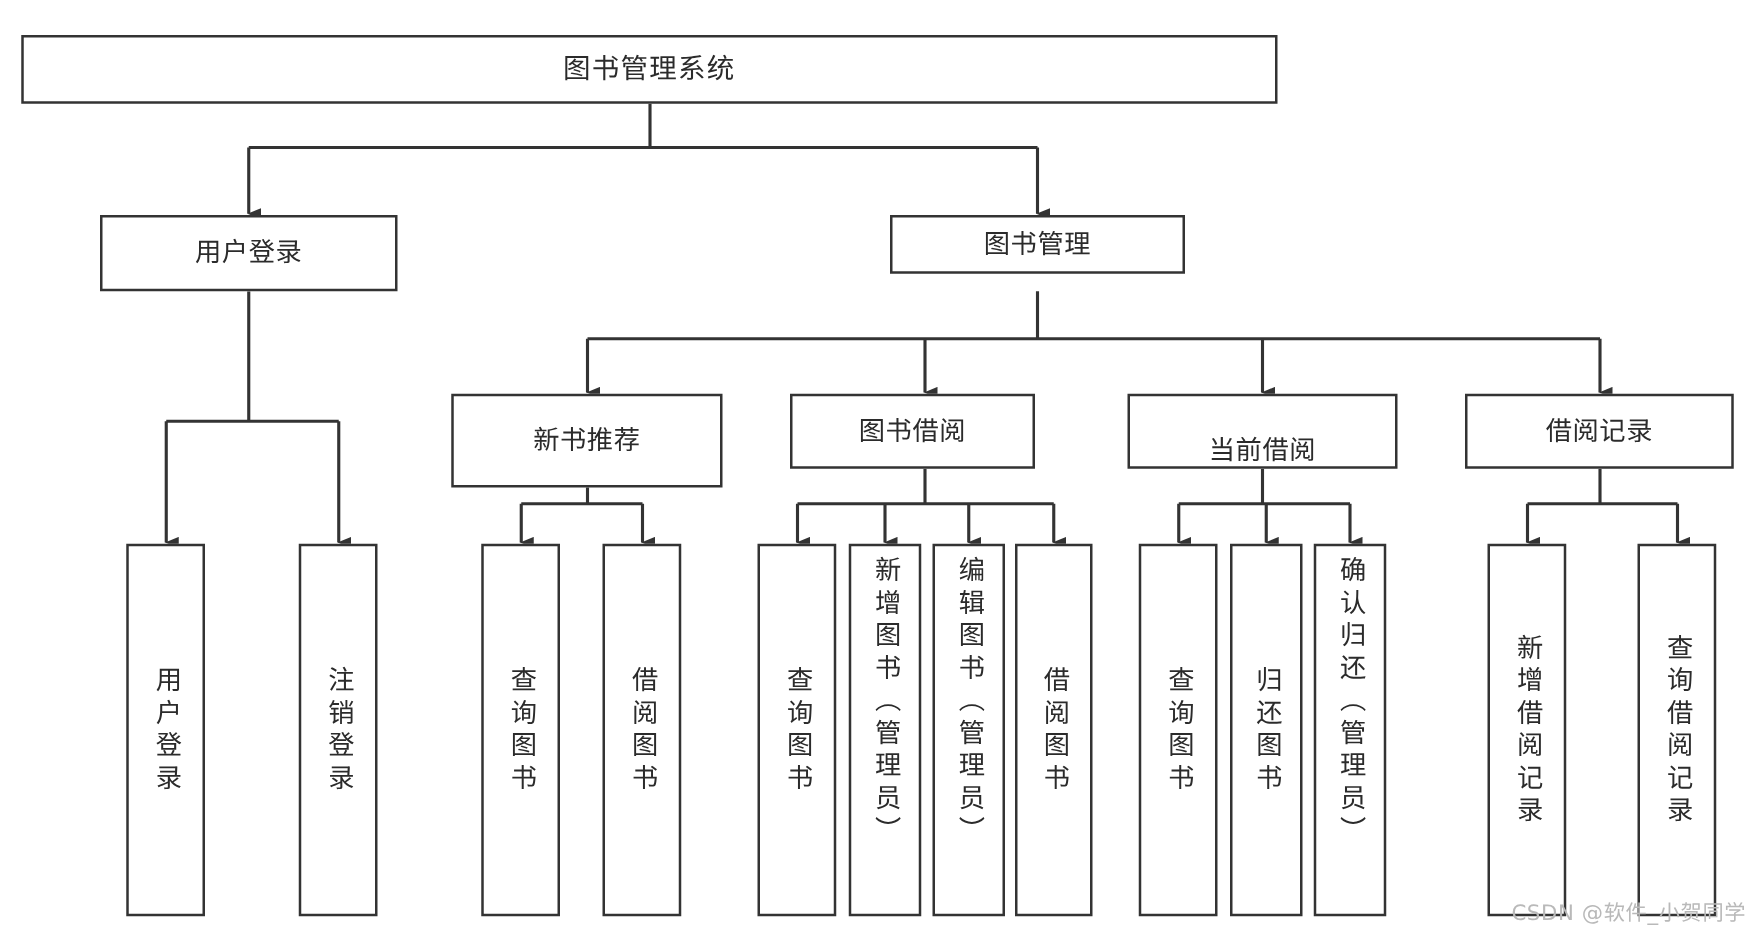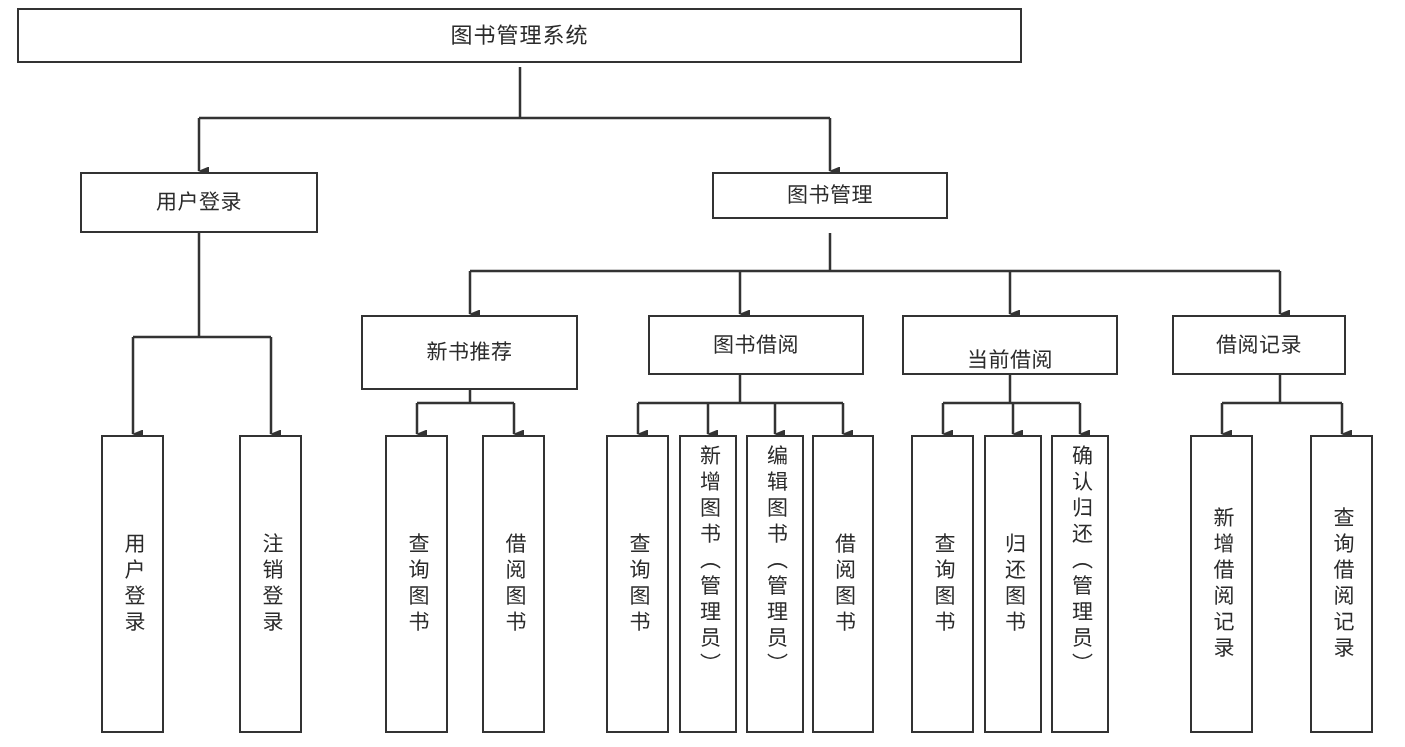--- a/index.html
+++ b/index.html
@@ -122,39 +122,39 @@
         <path d="M 1013 403 L 1013 434" marker-end="url(#arrowhead)"></path>
         <path d="M 1080 403 L 1080 434" marker-end="url(#arrowhead)"></path>
         <path d="M 1280 375 L 1280 403"></path>
         <path d="M 1222 403 L 1342 403"></path>
         <path d="M 1222 403 L 1222 434" marker-end="url(#arrowhead)"></path>
         <path d="M 1342 403 L 1342 434" marker-end="url(#arrowhead)"></path>
       </g>
   </svg>
 
   <div id="node-layer">
-      <div class="node horiz root" style="left: 17px; top: 8px; width: 1005px; height: 55px;">
+      <div class="node horiz root" style="left: 17px; top: 28px; width: 1005px; height: 55px;">
         <span class="label">图书管理系统</span>
       </div>
       <div class="node horiz" style="left: 80px; top: 172px; width: 238px; height: 61px;">
         <span class="label">用户登录</span>
       </div>
       <div class="node horiz" style="left: 712px; top: 172px; width: 236px; height: 47px;">
         <span class="label">图书管理</span>
       </div>
       <div class="node horiz" style="left: 361px; top: 315px; width: 217px; height: 75px;">
         <span class="label">新书推荐</span>
       </div>
-      <div class="node horiz" style="left: 648px; top: 315px; width: 216px; height: 60px;">
+      <div class="node horiz" style="left: 632px; top: 315px; width: 196px; height: 60px;">
         <span class="label">图书借阅</span>
       </div>
       <div class="node horiz" style="left: 902px; top: 315px; width: 216px; height: 60px; align-items: flex-end;">
         <span class="label">当前借阅</span>
       </div>
-      <div class="node horiz" style="left: 1172px; top: 315px; width: 174px; height: 60px;">
+      <div class="node horiz" style="left: 1172px; top: 315px; width: 215px; height: 60px;">
         <span class="label">借阅记录</span>
       </div>
       <div class="node vert" style="left: 101px; top: 435px; width: 63px; height: 298px;">
         <span class="label">用户登录</span>
       </div>
       <div class="node vert" style="left: 239px; top: 435px; width: 63px; height: 298px;">
         <span class="label">注销登录</span>
       </div>
       <div class="node vert" style="left: 385px; top: 435px; width: 63px; height: 298px;">
         <span class="label">查询图书</span>
@@ -184,13 +184,14 @@
         <span class="label">确认归还（管理员）</span>
       </div>
       <div class="node vert" style="left: 1190px; top: 435px; width: 63px; height: 298px;">
         <span class="label">新增借阅记录</span>
       </div>
       <div class="node vert" style="left: 1310px; top: 435px; width: 63px; height: 298px;">
         <span class="label">查询借阅记录</span>
       </div>
     </div>
 
+  <div id="watermark">CSDN @软件_小贺同学</div>
 </div>
 
 </body></html>

